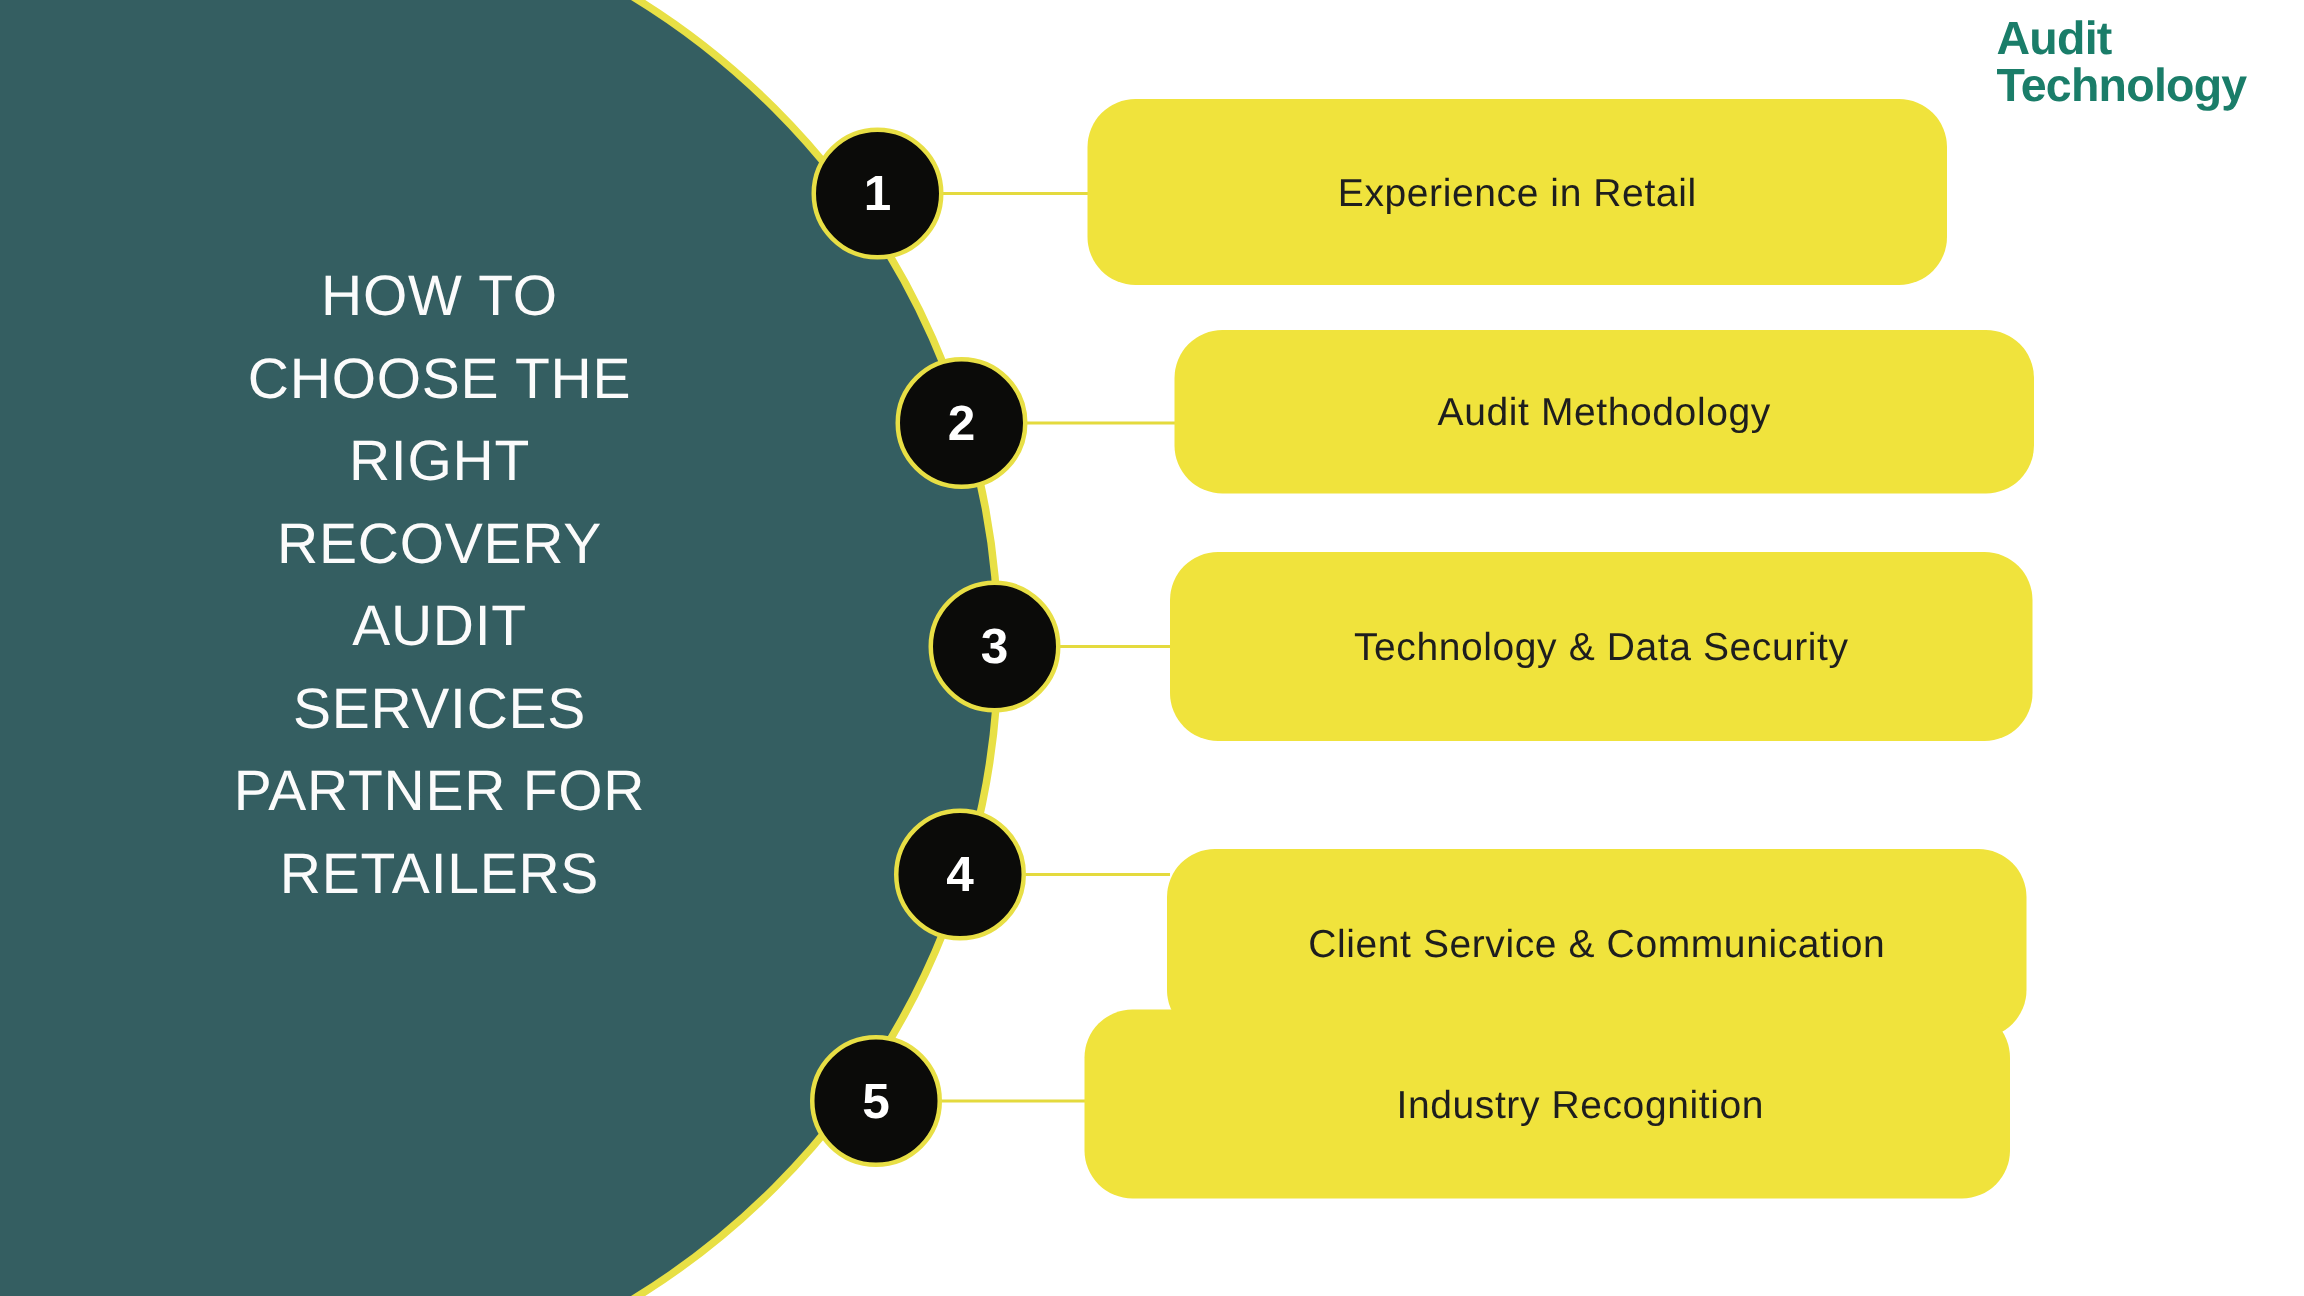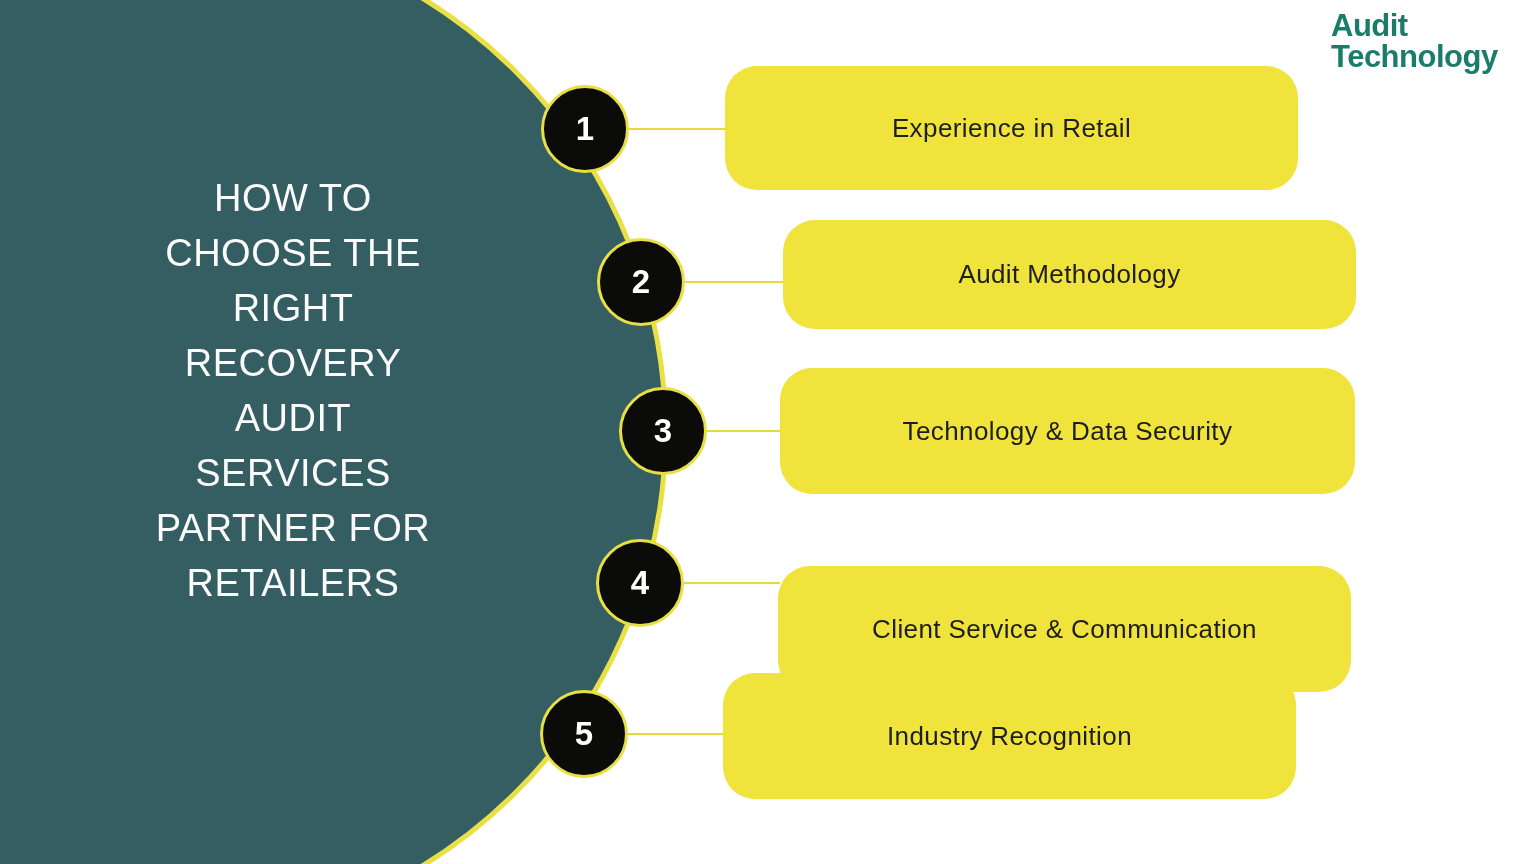--- a/index.html
+++ b/index.html
@@ -100,21 +100,21 @@
   #link1 { left: 585px; top: 128px; width: 142px; }
   #link2 { left: 641px; top: 281px; width: 144px; }
   #link3 { left: 663px; top: 430px; width: 144px; }
   #link4 { left: 640px; top: 582px; width: 140px; }
   #link5 { left: 584px; top: 733px; width: 141px; }
 
   #panel1 { left: 725px; top: 66px;  height: 124px; }
   #panel2 { left: 783px; top: 220px; height: 109px; }
   #panel3 { left: 780px; top: 368px; height: 126px; width: 575px; }
   #panel4 { left: 778px; top: 521px; height: 126px; margin-top: 45px; }
-  #panel5 { left: 723px; top: 673px; height: 126px; }
+  #panel5 { left: 723px; top: 673px; height: 126px; padding-left: 44px; }
 </style>
 </head>
 <body>
 
 <div class="canvas">
 
   <div class="big-circle"></div>
 
   <div class="title">HOW TO
 CHOOSE THE

